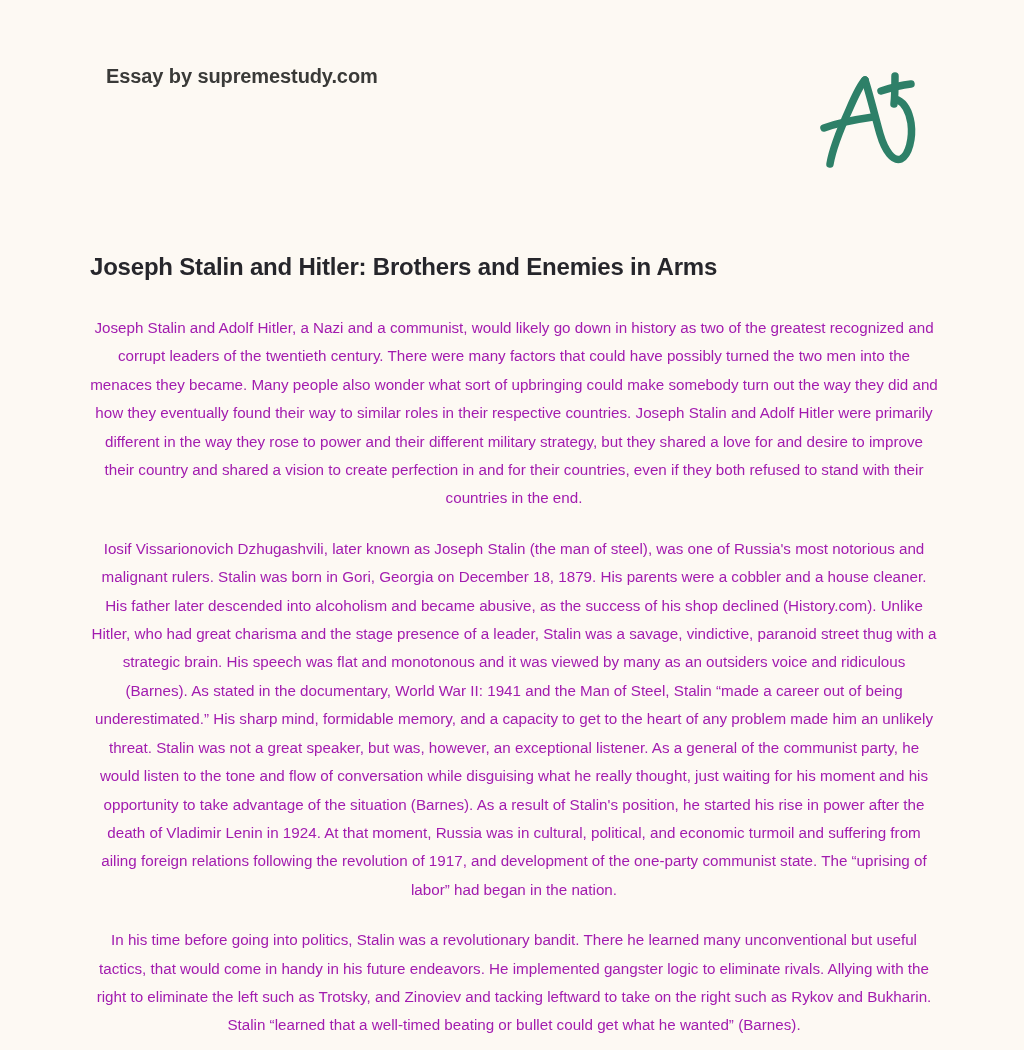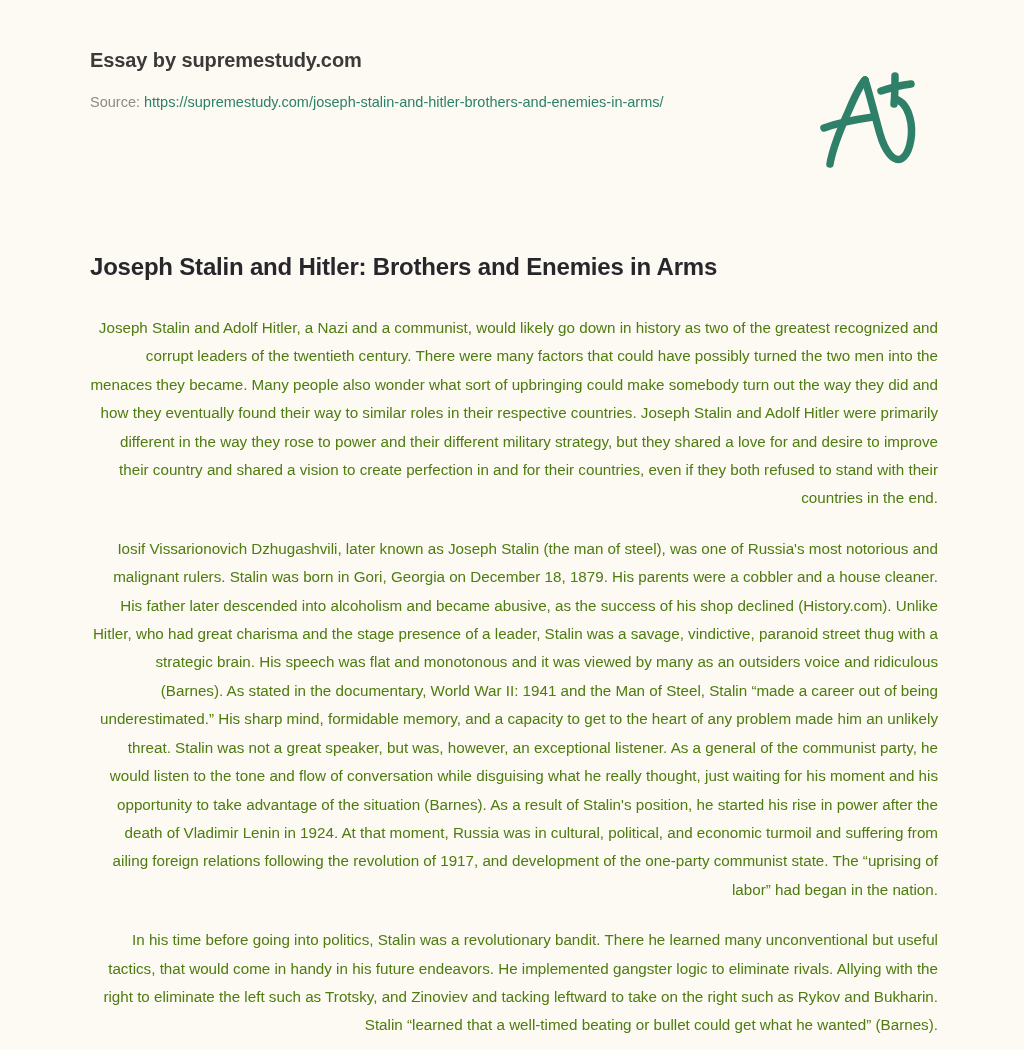--- a/index.html
+++ b/index.html
@@ -29,21 +29,21 @@
     top: 46px;
     width: 700px;
   }
 
   .essay-by {
     font-size: 20px;
     font-weight: bold;
     color: #3a3a38;
     letter-spacing: -0.1px;
     line-height: 28px;
-    margin: 0;
+    margin: 16px;
   }
 
   .source-line {
     margin-top: 16px;
     font-size: 14.5px;
     line-height: 24px;
     color: #8d8b86;
     max-width: 650px;
     word-break: break-word;
   }
@@ -85,39 +85,36 @@
     font-weight: bold;
     color: #26262b;
     line-height: 34px;
     letter-spacing: -0.2px;
     margin: 0 0 30px 0;
   }
 
   .para {
     font-size: 15.2px;
     line-height: 28.4px;
-    color: #4d7c0f;
+    color: #a21caf;
     margin: 0 0 22px 0;
-    text-align: right;
+    text-align: center;
   }
 
   .para:last-child {
     margin-bottom: 8px;
   }
 </style>
 </head>
 <body>
 
 <div class="page">
 
   <div class="header">
     <div class="essay-by">Essay by supremestudy.com</div>
-    <div class="source-line">
-      <span class="source-label">Source: </span><a class="source-url" href="#">https://supremestudy.com/joseph-stalin-and-hitler-brothers-and-enemies-in-arms/</a>
-    </div>
   </div>
 
   <div class="logo">
     <svg viewBox="0 0 100 104" xmlns="http://www.w3.org/2000/svg">
       <g fill="none" stroke="#2e8068" stroke-width="7.5" stroke-linecap="round" stroke-linejoin="round">
 
         <path d="M12 96 C 14 84, 22 62, 31 42 C 37 28, 43 16, 47 12"></path>
 
         <path d="M47 12 C 51 24, 57 48, 62 66 C 67 83, 75 94, 83 91
                  C 91 87, 95 70, 93 55 C 91 43, 86 35, 80 32"></path>

